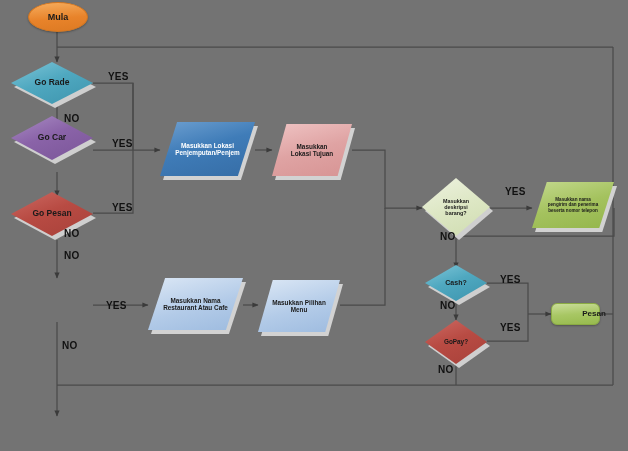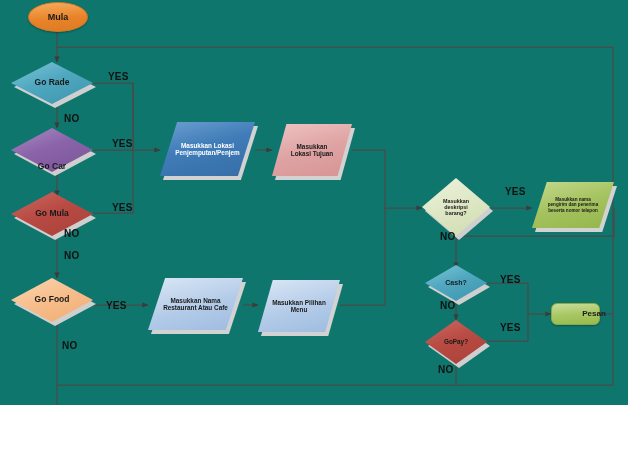--- a/index.html
+++ b/index.html
@@ -1,17 +1,17 @@
 <!DOCTYPE html>
 <html><head>
 <meta charset="utf-8">
 <style>
   html,body{margin:0;padding:0;background:#ffffff;}
   body{font-family:"Liberation Sans",sans-serif;}
-  #stage{position:relative;width:628px;height:405px;overflow:hidden;background:#0f766e;}
+  #stage{position:relative;width:628px;height:451px;overflow:hidden;background:#737373;}
   #wires{position:absolute;left:0;top:0;width:628px;height:451px;}
 
   .node{position:absolute;box-sizing:border-box;display:flex;align-items:center;
         justify-content:center;text-align:center;color:#1a1a1a;}
   .node .lbl{display:block;line-height:1.15;pointer-events:none;}
 
   
   .term{border-radius:50%;font-size:9px;font-weight:600;}
   .term.start{background:linear-gradient(170deg,#f7a councils 0%,#ed8b33 100%);}
   .term.start{background:linear-gradient(175deg,#f6ad5e 0%,#e8832a 55%,#dd7a23 100%);
@@ -123,34 +123,30 @@
 
   <div class="node term start" style="left:28px;top:2px;width:60px;height:30px;">
     <span class="lbl">Mula</span>
   </div>
 
   <div class="node dia teal shadow" style="left:11px;top:62px;width:82px;height:42px;">
     <div class="face"></div>
     <span class="lbl">Go Rade</span>
   </div>
 
-  <div class="node dia purple shadow" style="left:11px;top:128px;width:82px;height:44px;align-items:flex-end;">
+  <div class="node dia purple shadow" style="left:11px;top:116px;width:82px;height:44px;">
     <div class="face"></div>
     <span class="lbl">Go Car</span>
   </div>
 
   <div class="node dia red shadow" style="left:11px;top:192px;width:82px;height:44px;">
     <div class="face"></div>
-    <span class="lbl">Go Mula</span>
-  </div>
-
-  <div class="node dia peach shadow" style="left:11px;top:278px;width:82px;height:44px;">
-    <div class="face"></div>
-    <span class="lbl">Go Food</span>
-  </div>
+    <span class="lbl">Go Pesan</span>
+  </div>
+
 
 
   <div class="node para blue shadow" style="left:160px;top:122px;width:95px;height:54px;">
     <div class="face"></div>
     <span class="lbl">Masukkan Lokasi Penjemputan/Penjem</span>
   </div>
 
   <div class="node para pink shadow" style="left:272px;top:124px;width:80px;height:52px;">
     <div class="face"></div>
     <span class="lbl">Masukkan Lokasi Tujuan</span>

